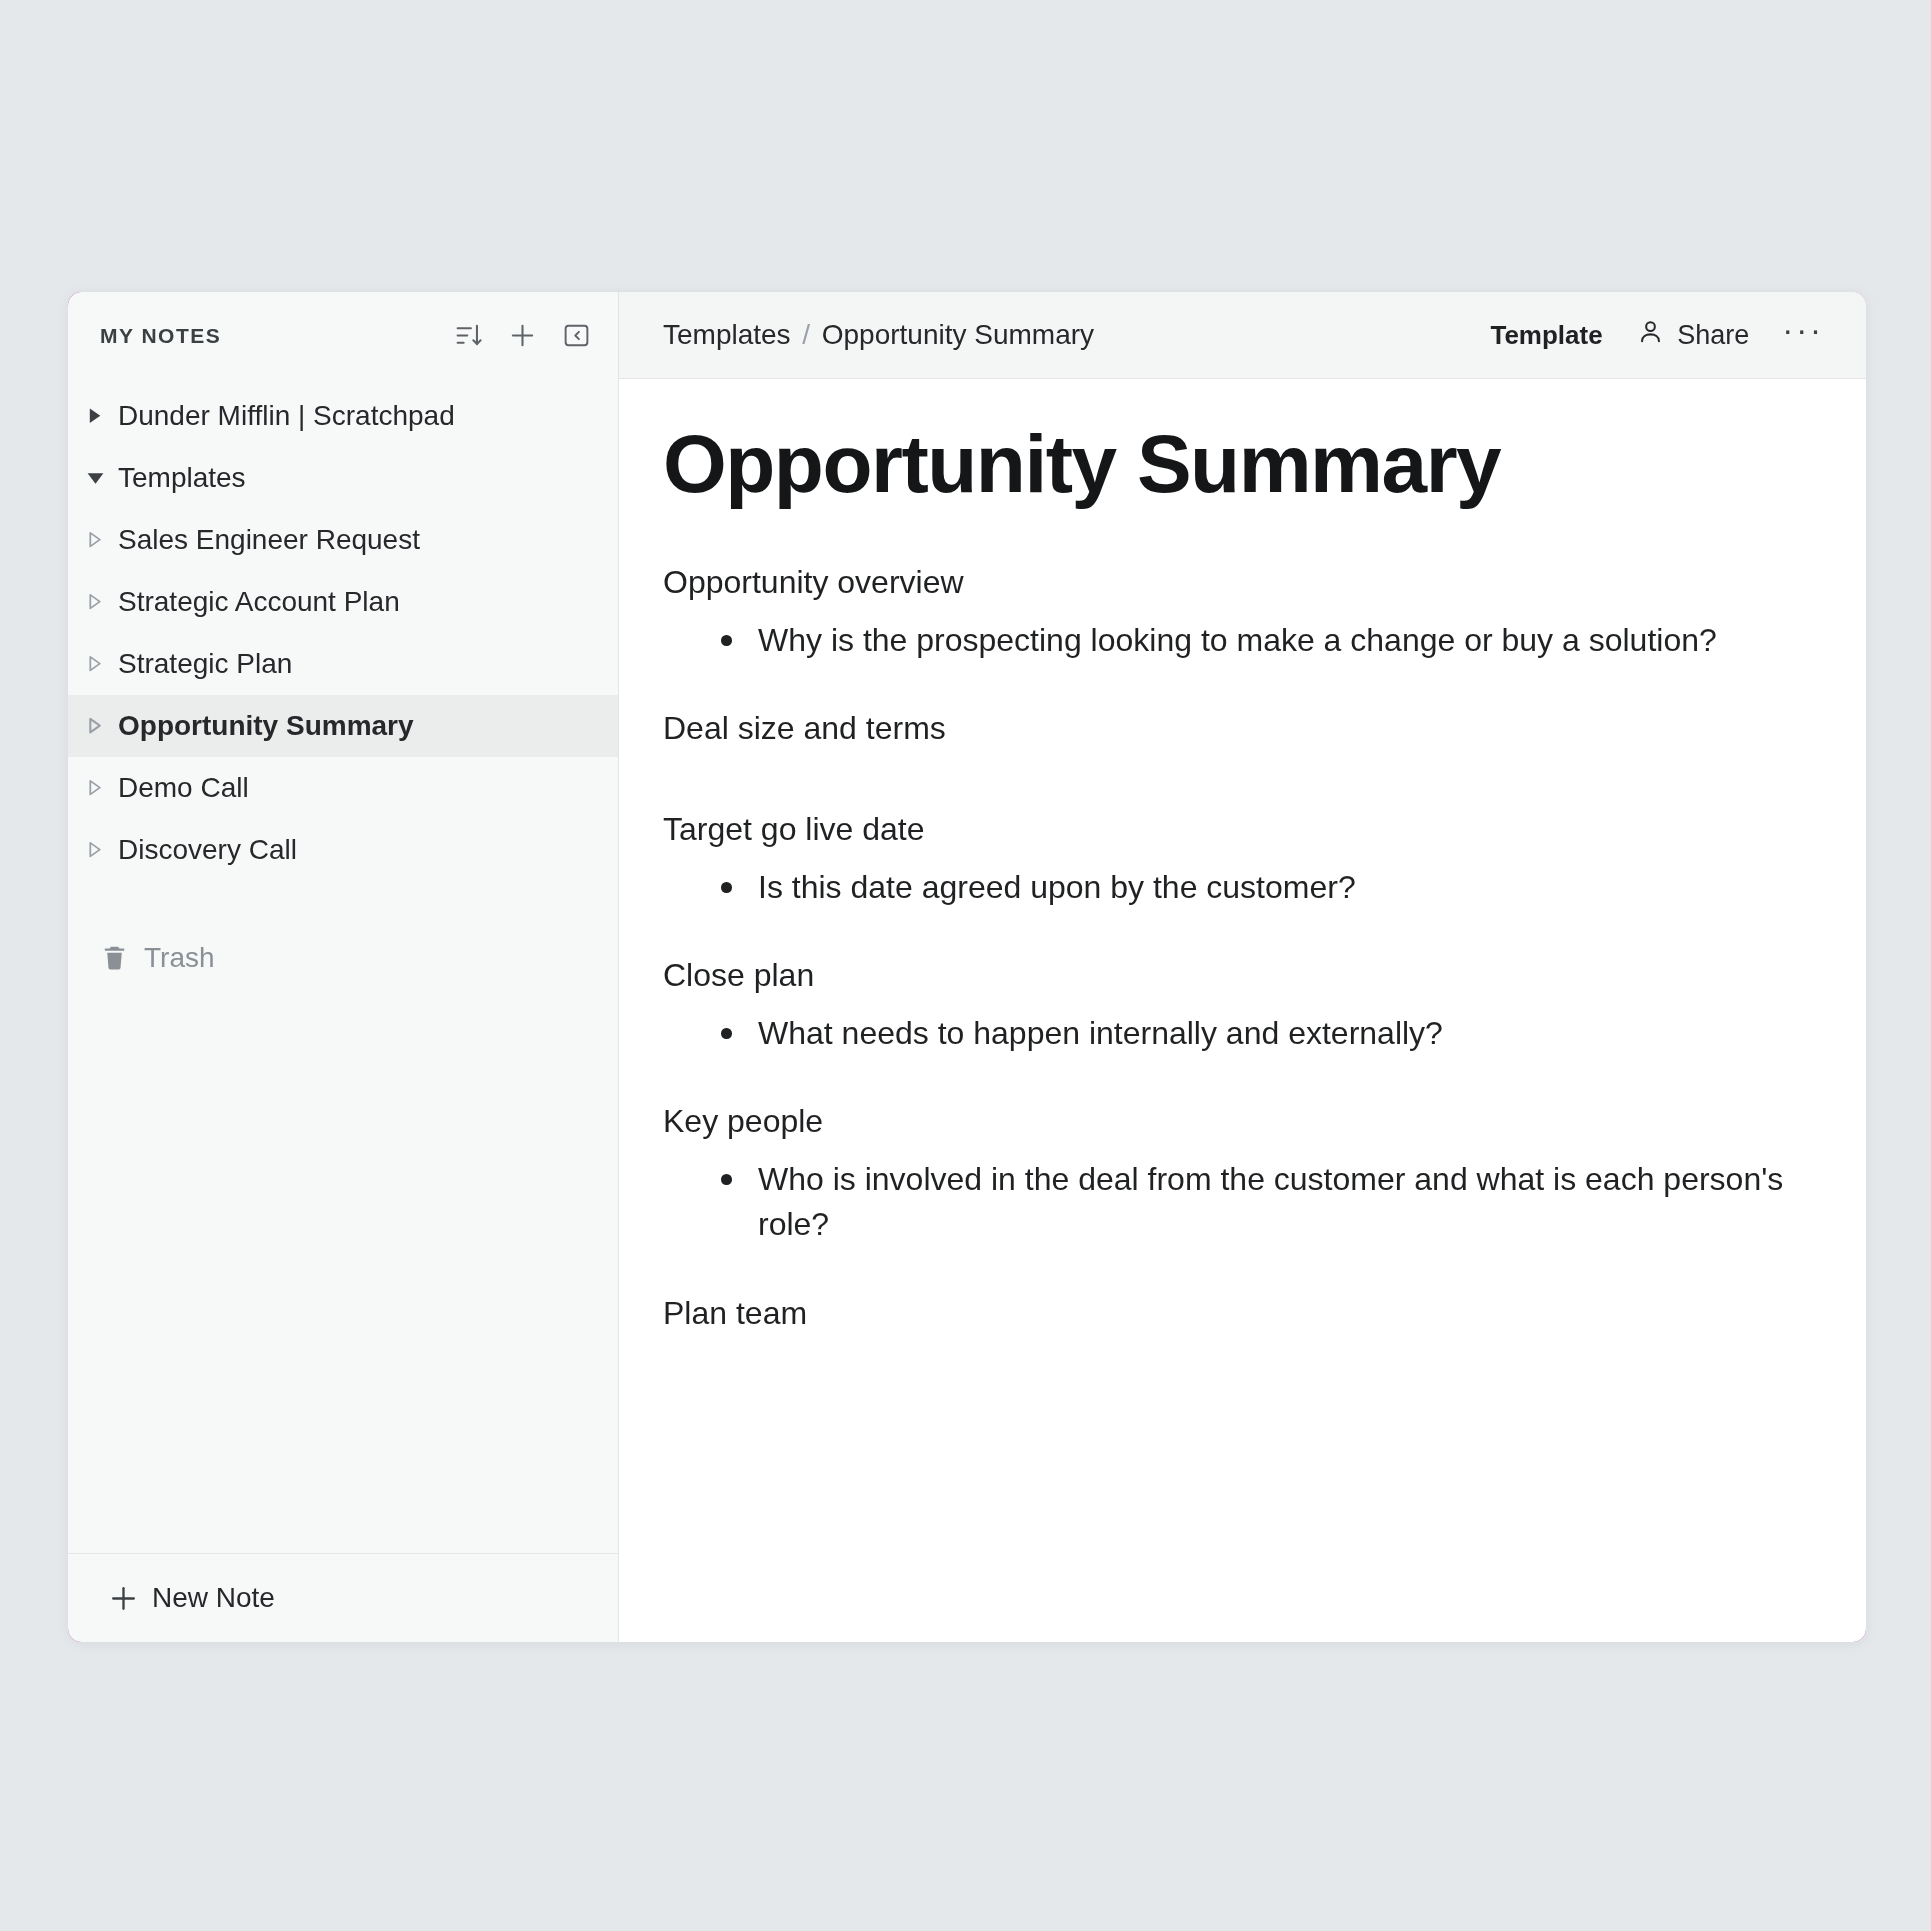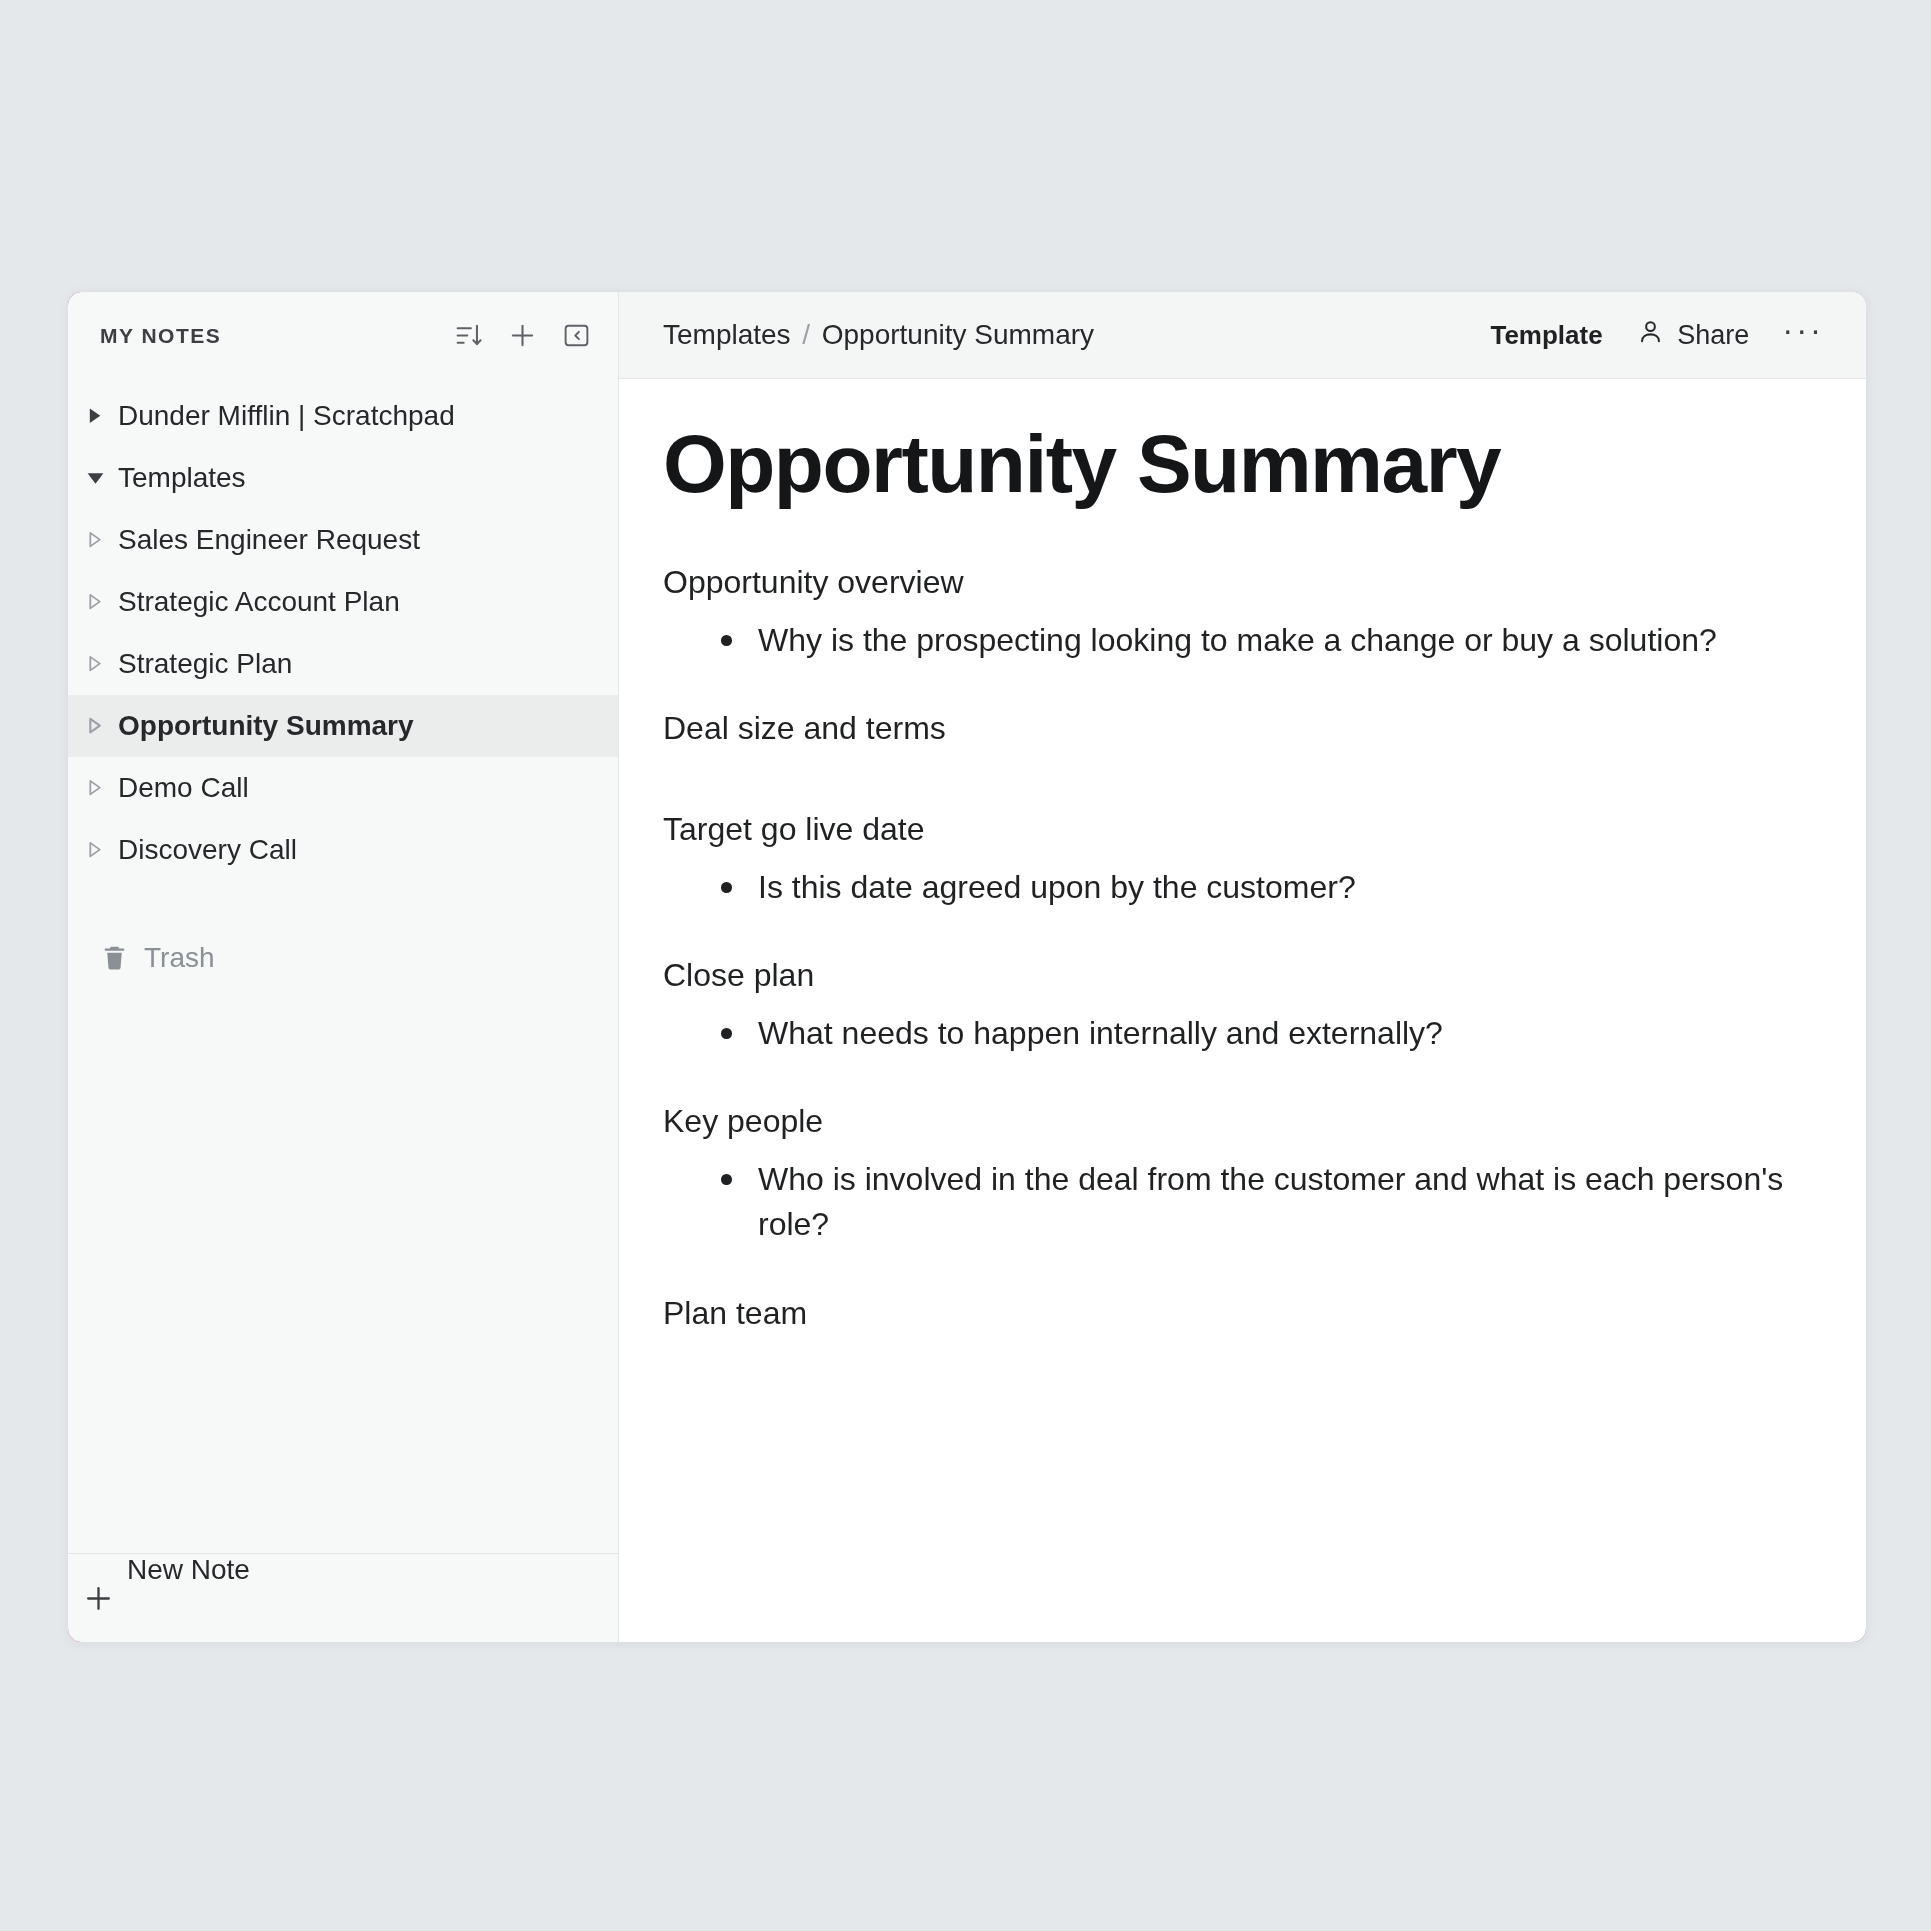--- a/index.html
+++ b/index.html
@@ -118,21 +118,22 @@
     min-width: 44px;
     display: flex;
     align-items: center;
     color: #8a9095;
   }
 
   .sidebar-footer {
     height: 89px;
     border-top: 1px solid #e3e5e6;
     display: flex;
-    padding-left: 15px;
+    align-items: center;
+    padding-left: 40px;
     box-sizing: border-box;
     cursor: pointer;
   }
   .sidebar-footer .plus {
     width: 44px;
     min-width: 44px;
     display: flex;
     align-items: center;
     color: #3c4043;
     font-size: 33px;

